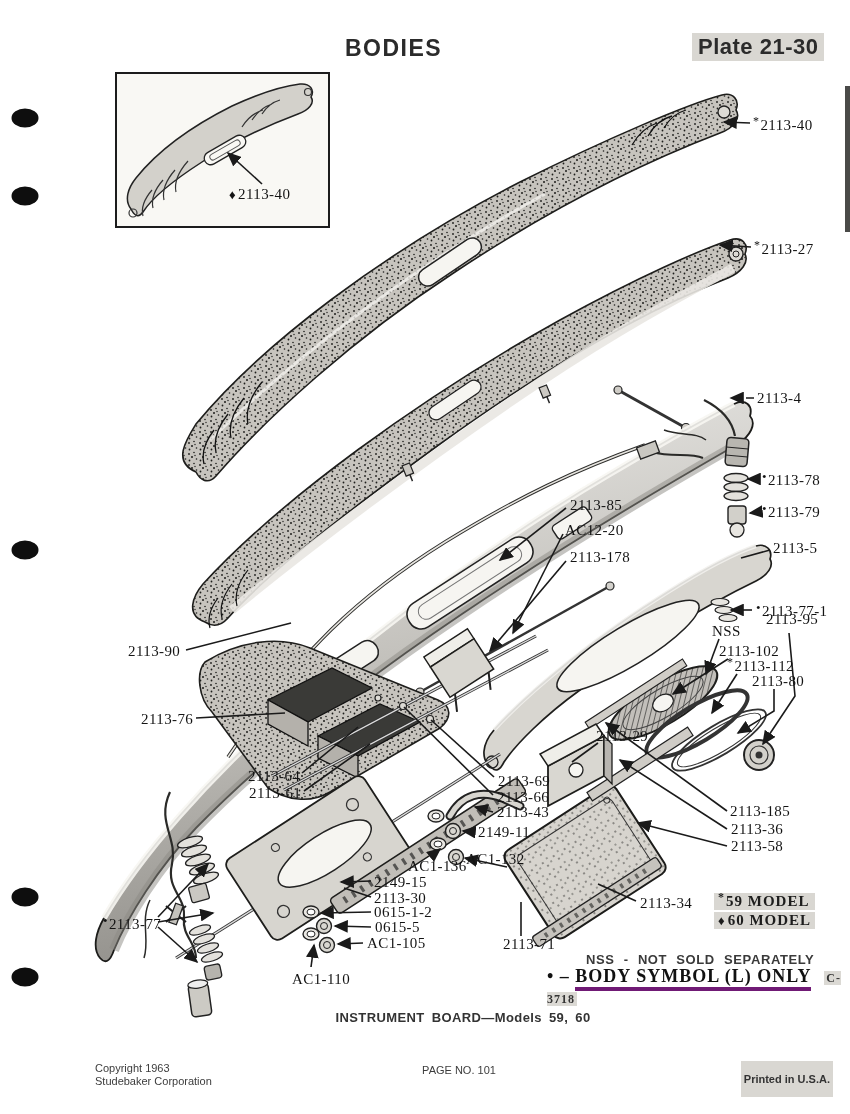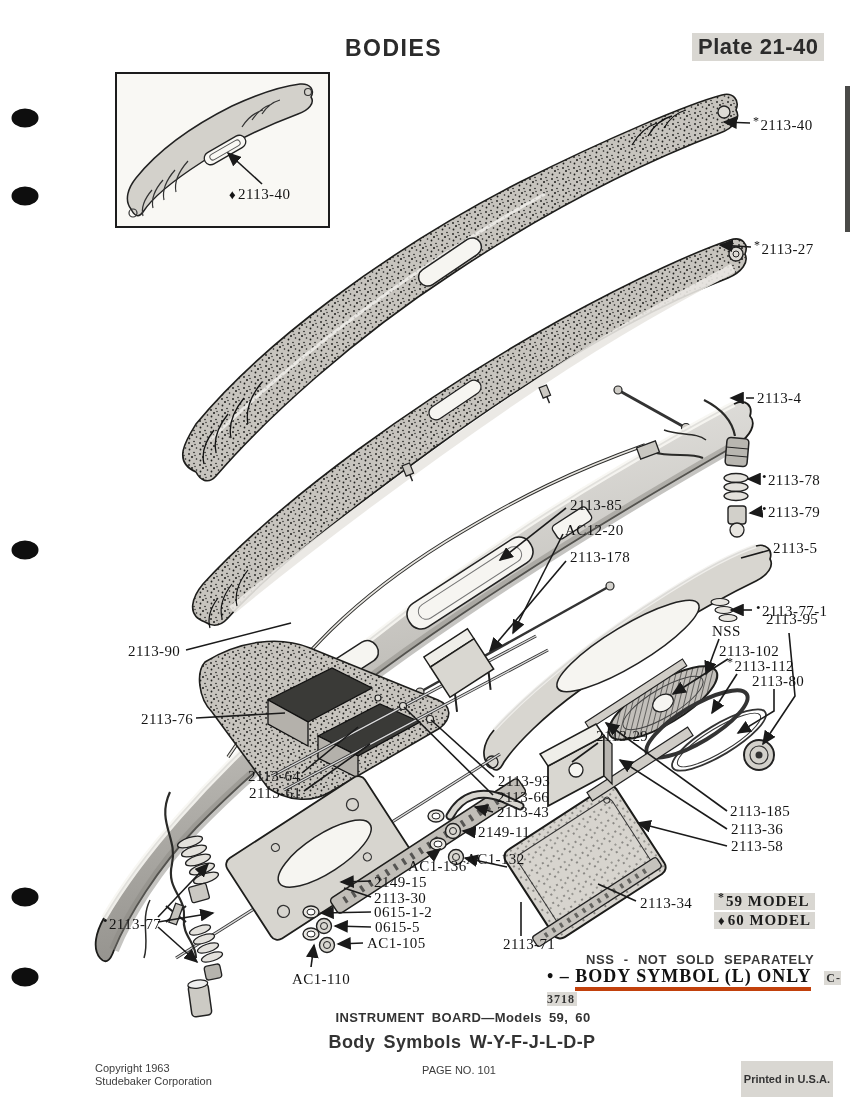--- a/index.html
+++ b/index.html
@@ -16,41 +16,41 @@
          font:15px "Liberation Serif", serif;letter-spacing:0.4px;color:#141414;}
   .pfx-star{font-size:12px;position:relative;top:-5px;margin-right:1px;}
   .pfx-dot{font-size:13px;position:relative;top:-4px;margin-right:1px;}
   .pfx-diamond{font-size:13px;margin-right:2px;}
   
   .model-line{font:bold 15px "Liberation Serif", serif;letter-spacing:1px;
               background:#d9d7d2;padding:0 4px;color:#1d1d1d;}
   .nss-note{font:bold 13px "Liberation Sans", sans-serif;letter-spacing:0.6px;
             word-spacing:5px;color:#3a3a3a;}
   .body-note{font:bold 18px "Liberation Serif", serif;letter-spacing:1px;color:#111;}
-  .body-note .underlined{border-bottom:4px solid #c2410c;padding-bottom:1px;}
+  .body-note .underlined{border-bottom:4px solid #701a75;padding-bottom:1px;}
   .code{font:bold 12px "Liberation Serif", serif;letter-spacing:1px;color:#333;
         background:#dbd9d4;padding:0 2px;}
   
   .caption1{font-family:"Liberation Sans", sans-serif;font-weight:bold;font-size:13px;
             letter-spacing:0.4px;word-spacing:3px;color:#333;white-space:nowrap;}
   .caption2{font-family:"Liberation Sans", sans-serif;font-weight:bold;font-size:18px;
             letter-spacing:0.4px;word-spacing:3px;color:#333;white-space:nowrap;}
   .foot{font:11px "Liberation Sans", sans-serif;color:#3c3c3c;line-height:13px;}
   .foot-bold{font:bold 11px "Liberation Sans", sans-serif;color:#333;
              background:#d9d7d2;padding:12px 3px;}
   svg{position:absolute;left:0;top:0;}
   .leader{fill:none;stroke:#1a1a1a;stroke-width:1.6;}
 </style>
 </head>
 <body>
 
 <div id="page">
 
   <div class="abs title" style="left:345px;top:35px;">BODIES</div>
-  <div class="abs plate" style="left:692px;top:33px;">Plate 21-40</div>
+  <div class="abs plate" style="left:692px;top:33px;">Plate 21-30</div>
 
   <svg width="850" height="1114" viewBox="0 0 850 1114">
     <defs>
       <pattern id="stip" width="11" height="11" patternUnits="userSpaceOnUse">
         <rect width="11" height="11" fill="#c7c4be"></rect>
         <circle cx="2" cy="3" r="0.9" fill="#1d1d1b"></circle>
           <circle cx="7" cy="1.5" r="0.8" fill="#1d1d1b"></circle>
         <circle cx="5" cy="6" r="1" fill="#1d1d1b"></circle>
           <circle cx="9.5" cy="8" r="0.8" fill="#1d1d1b"></circle>
         <circle cx="2.5" cy="9.5" r="0.9" fill="#1d1d1b"></circle>
@@ -427,21 +427,21 @@
       <div class="label" style="left: 719px; top: 651px;"><span>2113-102</span></div>
       <div class="label" style="left: 727px; top: 666px;"><span class="pfx-star">*</span><span>2113-112</span></div>
       <div class="label" style="left: 752px; top: 681px;"><span>2113-80</span></div>
       <div class="label" style="left: 570px; top: 505px;"><span>2113-85</span></div>
       <div class="label" style="left: 565px; top: 530px;"><span>AC12-20</span></div>
       <div class="label" style="left: 570px; top: 557px;"><span>2113-178</span></div>
       <div class="label" style="left: 128px; top: 651px;"><span>2113-90</span></div>
       <div class="label" style="left: 141px; top: 719px;"><span>2113-76</span></div>
       <div class="label" style="left: 248px; top: 776px;"><span>2113-64</span></div>
       <div class="label" style="left: 249px; top: 793px;"><span>2113-61</span></div>
-      <div class="label" style="left: 498px; top: 781px;"><span>2113-93</span></div>
+      <div class="label" style="left: 498px; top: 781px;"><span>2113-69</span></div>
       <div class="label" style="left: 497px; top: 797px;"><span>2113-66</span></div>
       <div class="label" style="left: 497px; top: 812px;"><span>2113-43</span></div>
       <div class="label" style="left: 478px; top: 832px;"><span>2149-11</span></div>
       <div class="label" style="left: 408px; top: 866px;"><span>AC1-136</span></div>
       <div class="label" style="left: 466px; top: 859px;"><span>AC1-132</span></div>
       <div class="label" style="left: 374px; top: 882px;"><span>2149-15</span></div>
       <div class="label" style="left: 374px; top: 898px;"><span>2113-30</span></div>
       <div class="label" style="left: 374px; top: 912px;"><span>0615-1-2</span></div>
       <div class="label" style="left: 375px; top: 927px;"><span>0615-5</span></div>
       <div class="label" style="left: 367px; top: 943px;"><span>AC1-105</span></div>
@@ -460,21 +460,20 @@
     <div class="model-line" style="margin-top:2px;"><span class="pfx-diamond">♦</span><span>60 MODEL</span></div>
   </div>
   <div class="abs nss-note" style="left:560px;top:952px;padding-left:26px;">NSS - NOT SOLD SEPARATELY</div>
   <div class="abs body-note" style="left:547px;top:966px;">
     <span>• –</span>
     <span class="underlined">BODY SYMBOL (L) ONLY</span>
     <span class="code" style="margin-left:8px;">C-3718</span>
   </div>
 
   <div class="abs caption1" style="left:463px;top:1010px;transform:translateX(-50%);">INSTRUMENT BOARD—Models 59, 60</div>
-  <div class="abs caption2" style="left:462px;top:1032px;transform:translateX(-50%);">Body Symbols W-Y-F-J-L-D-P</div>
 
   <div class="abs foot" style="left:95px;top:1062px;">
     <div>Copyright 1963</div>
     <div>Studebaker Corporation</div>
   </div>
   <div class="abs foot" style="left:459px;top:1064px;transform:translateX(-50%);">PAGE NO. 101</div>
   <div class="abs foot-bold" style="right:17px;top:1061px;">Printed in U.S.A.</div>
 </div>
 
 </body></html>

